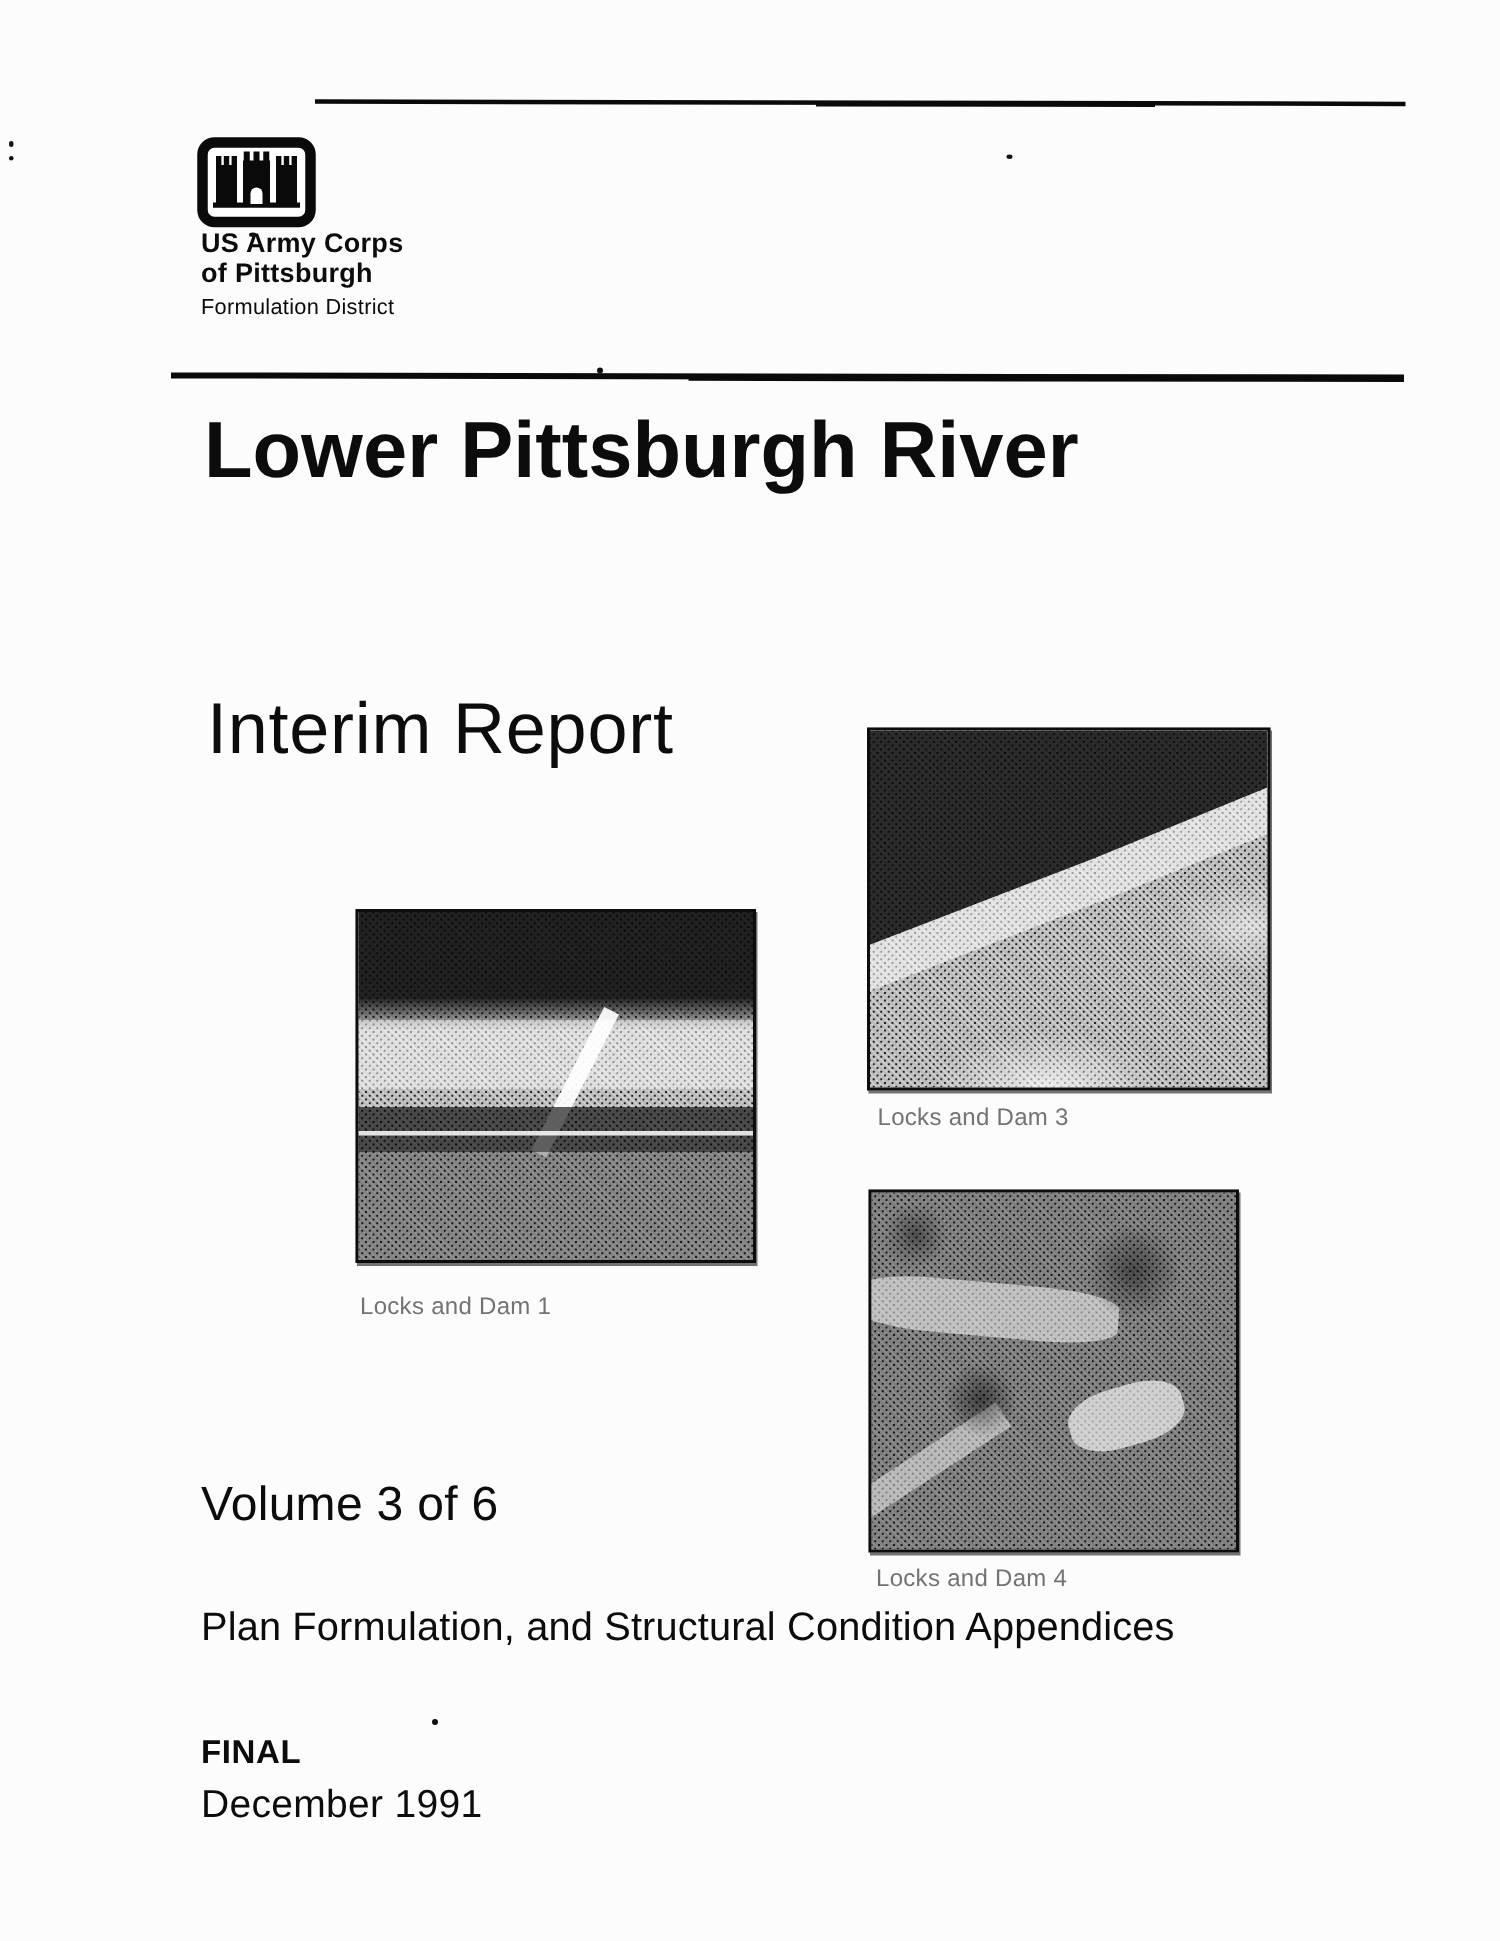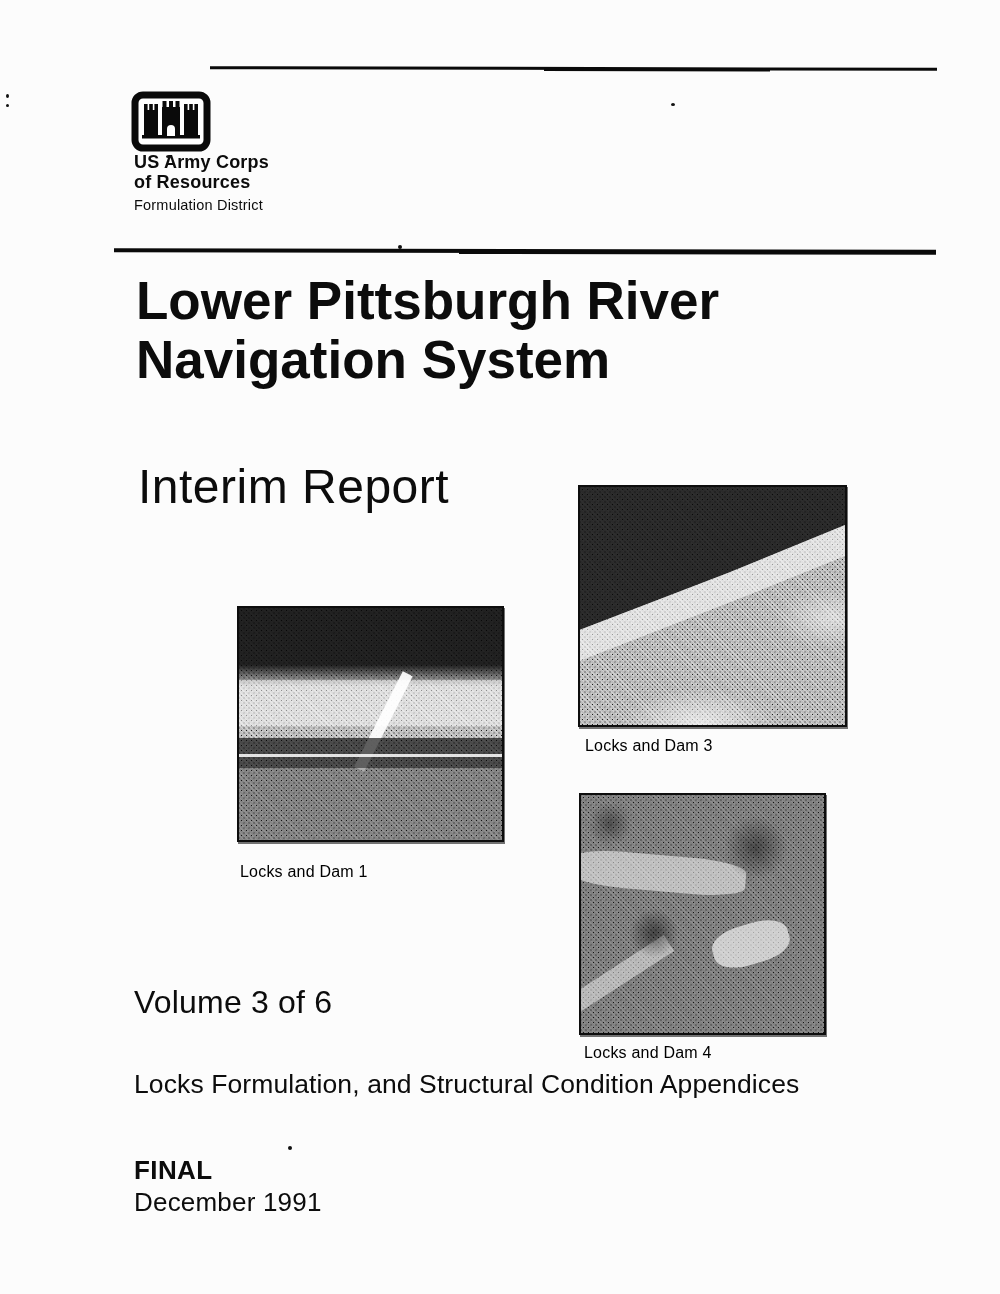--- a/index.html
+++ b/index.html
@@ -63,29 +63,29 @@
   #photo-ld4{left:579px;top:793px;width:243px;height:238px;}
   .p4-shade{inset:0;background:rgba(0,0,0,.32);}
   .p4-band{left:-4%;top:25%;width:72%;height:15%;background:rgba(255,255,255,.5);transform:rotate(5deg);border-radius:30%;}
   .p4-patch{left:54%;top:54%;width:32%;height:17%;background:rgba(255,255,255,.62);transform:rotate(-16deg);border-radius:40%;}
   .p4-streak{left:-6%;top:71%;width:46%;height:8%;background:rgba(255,255,255,.45);transform:rotate(-33deg);}
   .p4-dark{inset:0;background:
     radial-gradient(circle 34px at 30% 58%,rgba(0,0,0,.5),transparent 72%),
     radial-gradient(circle 44px at 72% 22%,rgba(0,0,0,.45),transparent 72%),
     radial-gradient(circle 30px at 12% 12%,rgba(0,0,0,.4),transparent 72%);}
 
-  .caption{font-size:16px;letter-spacing:.2px;color:#000000;}
+  .caption{font-size:16px;letter-spacing:.2px;color:#737373;}
   #caption-ld3{left:585px;top:737px;}
   #caption-ld2{left:240px;top:863px;}
   #caption-ld4{left:584px;top:1044px;}
 
   
   #volume{left:134px;top:984px;font-size:32px;letter-spacing:.2px;}
   #appendices{left:134px;top:1069px;font-size:26.5px;line-height:31.5px;letter-spacing:.1px;}
-  #status{left:134px;top:1155px;font-size:26px;font-weight:700;letter-spacing:.4px;}
+  #status{left:134px;top:1155px;font-size:22px;font-weight:700;letter-spacing:.4px;}
   #date{left:134px;top:1187px;font-size:26px;letter-spacing:.2px;}
 
   
   .speck{background:#111;border-radius:50%;}
   #speck-colon-a{left:6px;top:94px;width:3px;height:4px;}
   #speck-colon-b{left:6px;top:104px;width:3px;height:3px;}
   #speck-dot-1{left:671px;top:103px;width:4px;height:3px;}
   #speck-dot-2{left:398px;top:245px;width:4px;height:4px;}
   #speck-dot-3{left:288px;top:1146px;width:4px;height:4px;}
   #speck-logo{left:166px;top:155px;width:5px;height:3px;}
@@ -114,29 +114,28 @@
         <rect x="38" y="10" width="4" height="7"></rect>
         <rect x="44.5" y="10" width="4" height="7"></rect>
         <rect x="11" y="44" width="58" height="3.5"></rect>
       </g>
       <path d="M36 45 v-7 a4 4 0 0 1 8 0 v7 z" fill="#ffffff"></path>
     </svg>
   </div>
 
   <div id="org-name" class="abs txt">
     <div>US Army Corps</div>
-    <div>of Resources</div>
+    <div>of Pittsburgh</div>
   </div>
   <div id="org-district" class="abs txt">Formulation District</div>
 
   <div id="rule-mid" class="abs rule"></div>
 
   <div id="title-block" class="abs">
     <div>Lower Pittsburgh River</div>
-    <div>Navigation System</div>
   </div>
   <div id="report-type" class="abs">Interim Report</div>
 
   <div id="photo-ld3" class="abs photo">
     <div class="dots"></div>
     <div class="tone p3-hill"></div>
     <div class="tone p3-river"></div>
     <div class="tone p3-flat"></div>
   </div>
   <div id="caption-ld3" class="abs caption txt">Locks and Dam 3</div>
@@ -156,21 +155,21 @@
     <div class="tone p4-shade"></div>
     <div class="tone p4-band"></div>
     <div class="tone p4-patch"></div>
     <div class="tone p4-streak"></div>
     <div class="tone p4-dark"></div>
   </div>
   <div id="caption-ld4" class="abs caption txt">Locks and Dam 4</div>
 
   <div id="volume" class="abs txt">Volume 3 of 6</div>
   <div id="appendices" class="abs txt">
-    <div>Locks Formulation, and Structural Condition Appendices</div>
+    <div>Plan Formulation, and Structural Condition Appendices</div>
   </div>
   <div id="status" class="abs txt">FINAL</div>
   <div id="date" class="abs txt">December 1991</div>
 
   <div id="speck-colon-a" class="abs speck"></div>
   <div id="speck-colon-b" class="abs speck"></div>
   <div id="speck-dot-1" class="abs speck"></div>
   <div id="speck-dot-2" class="abs speck"></div>
   <div id="speck-dot-3" class="abs speck"></div>
   <div id="speck-logo" class="abs speck"></div>

